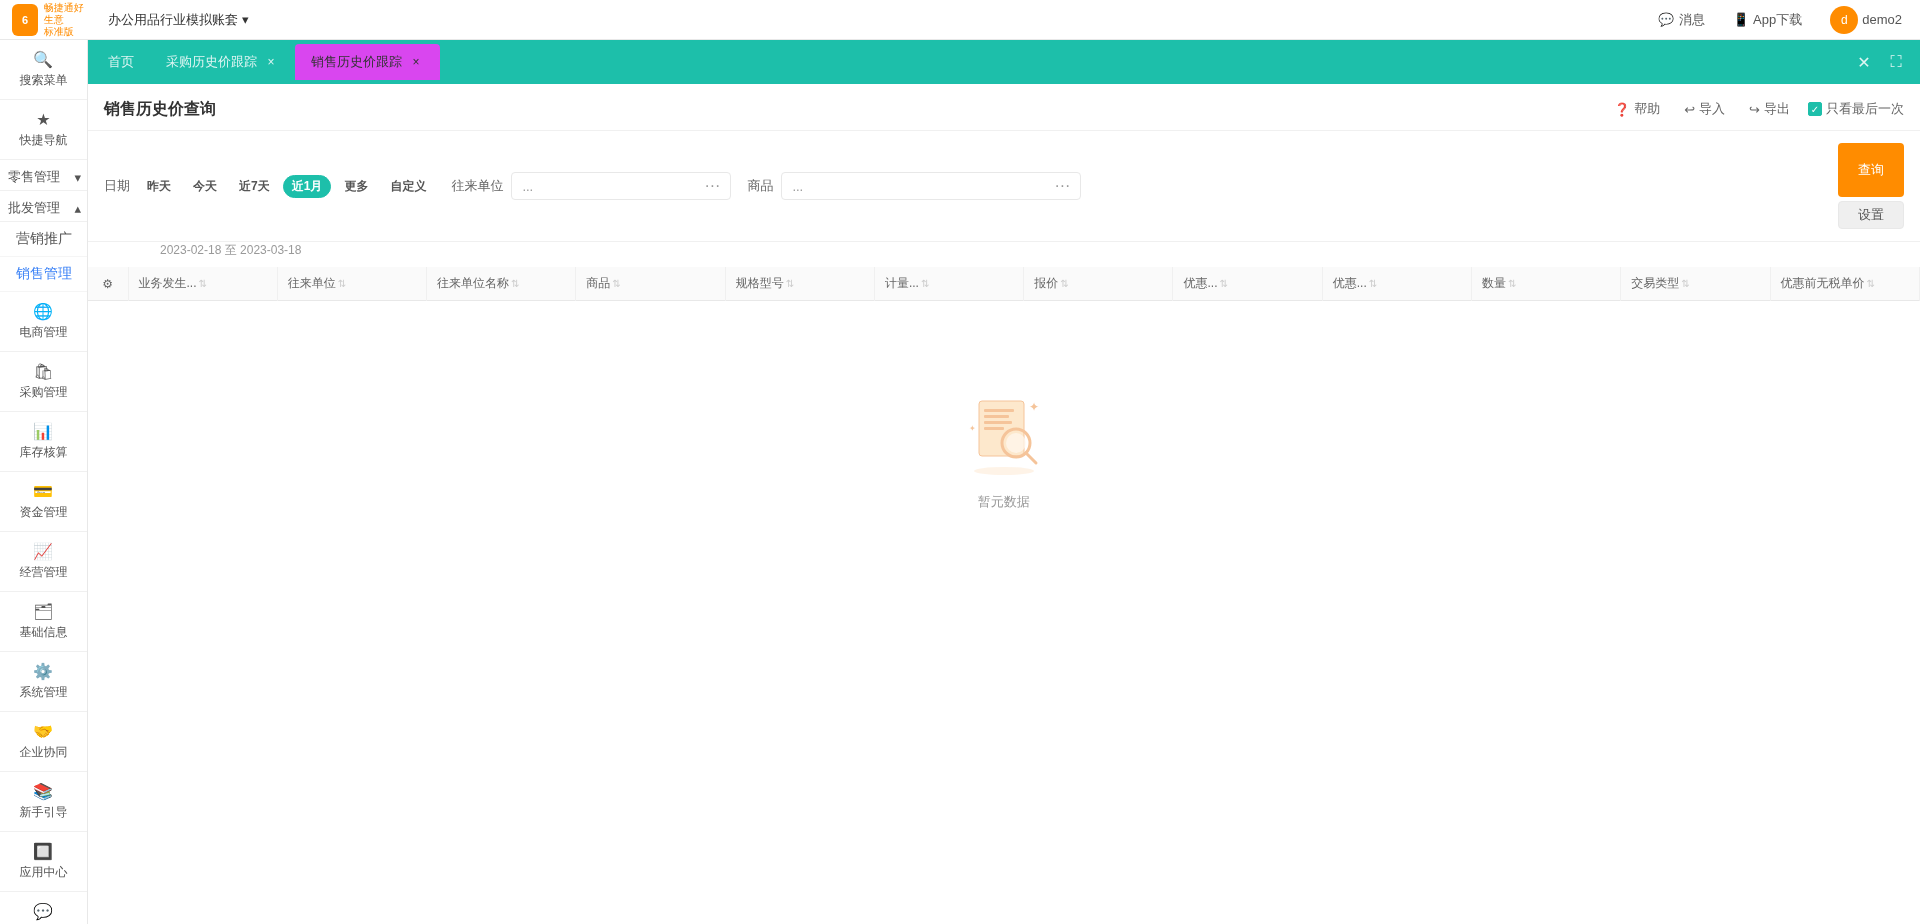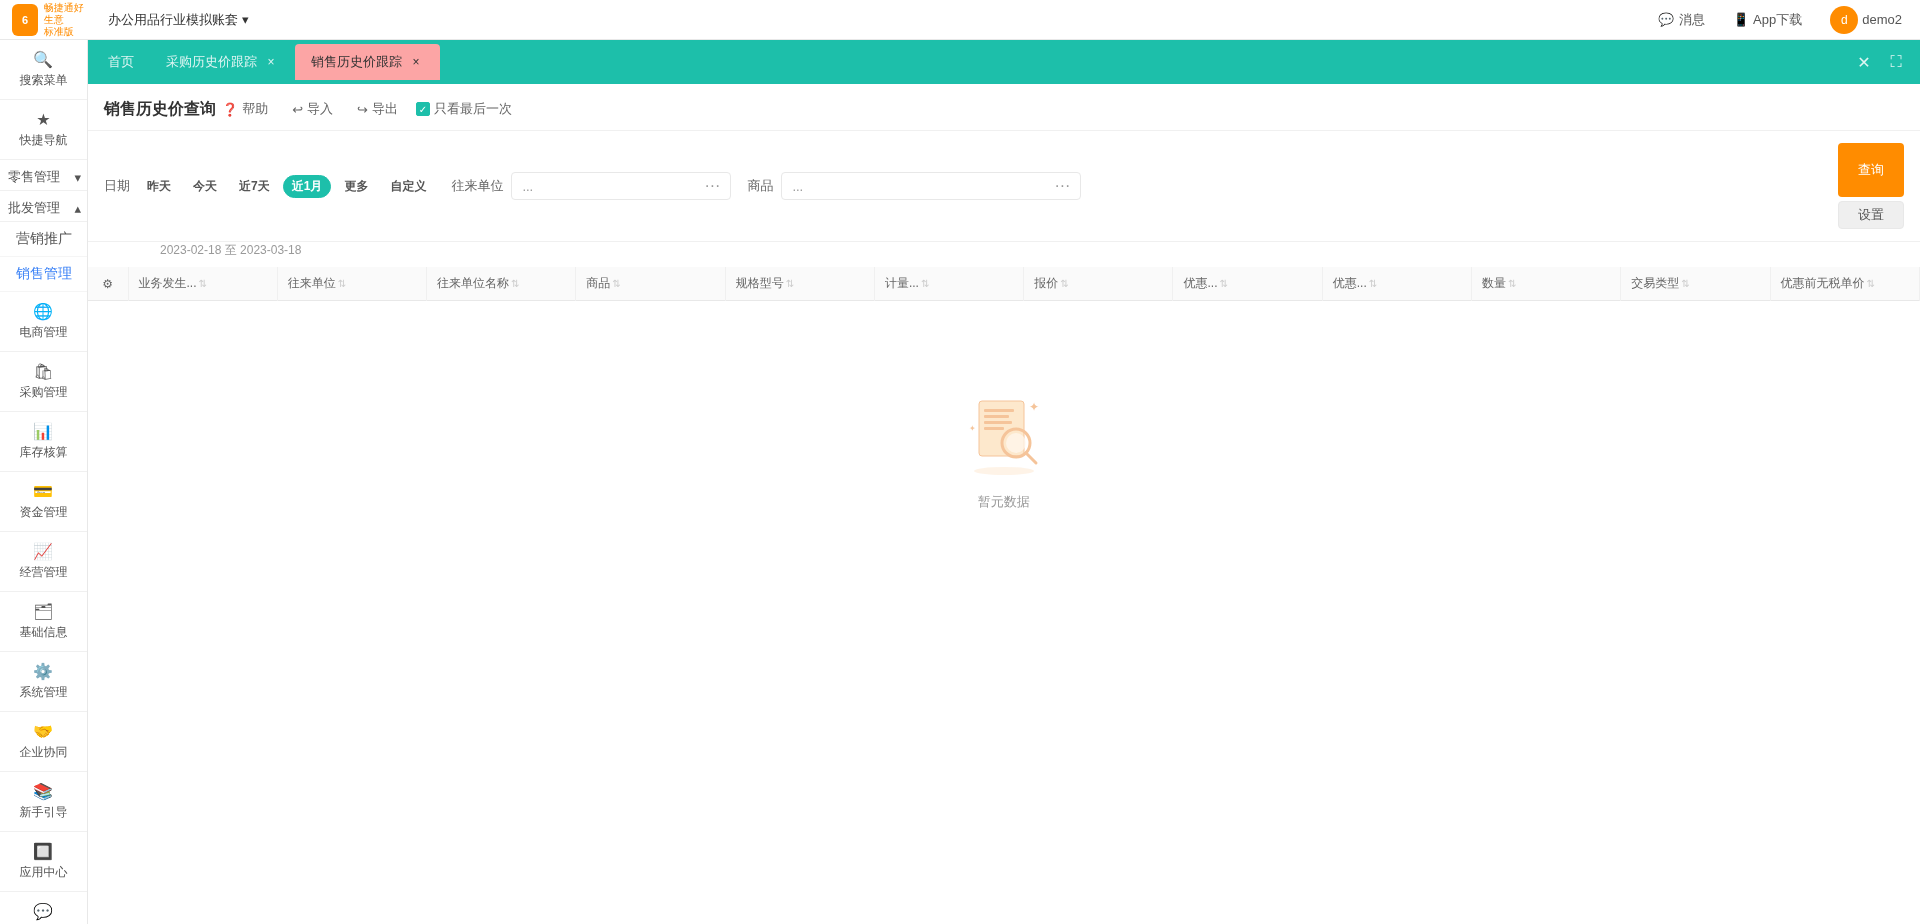--- a/index.html
+++ b/index.html
@@ -153,21 +153,21 @@
       align-items: center;
       padding: 0 16px;
       height: 36px;
       cursor: pointer;
       font-size: 13px;
       color: rgba(255,255,255,0.85);
       gap: 6px;
       position: relative;
     }
     .tab-item.active {
-      background: #fca5a5;
+      background: #d946ef;
       color: #333;
       border-radius: 4px 4px 0 0;
     }
     .tab-close {
       font-size: 12px;
       width: 16px;
       height: 16px;
       display: flex;
       align-items: center;
       justify-content: center;
@@ -200,20 +200,21 @@
       margin: 0;
       overflow: auto;
       display: flex;
       flex-direction: column;
     }
 
     
     .page-header {
       display: flex;
       align-items: center;
+      justify-content: space-between;
       padding: 12px 16px 8px 16px;
       border-bottom: 1px solid #f0f0f0;
     }
     .page-title {
       font-size: 16px;
       font-weight: bold;
       color: #333;
     }
     .page-header-actions {
       display: flex;

